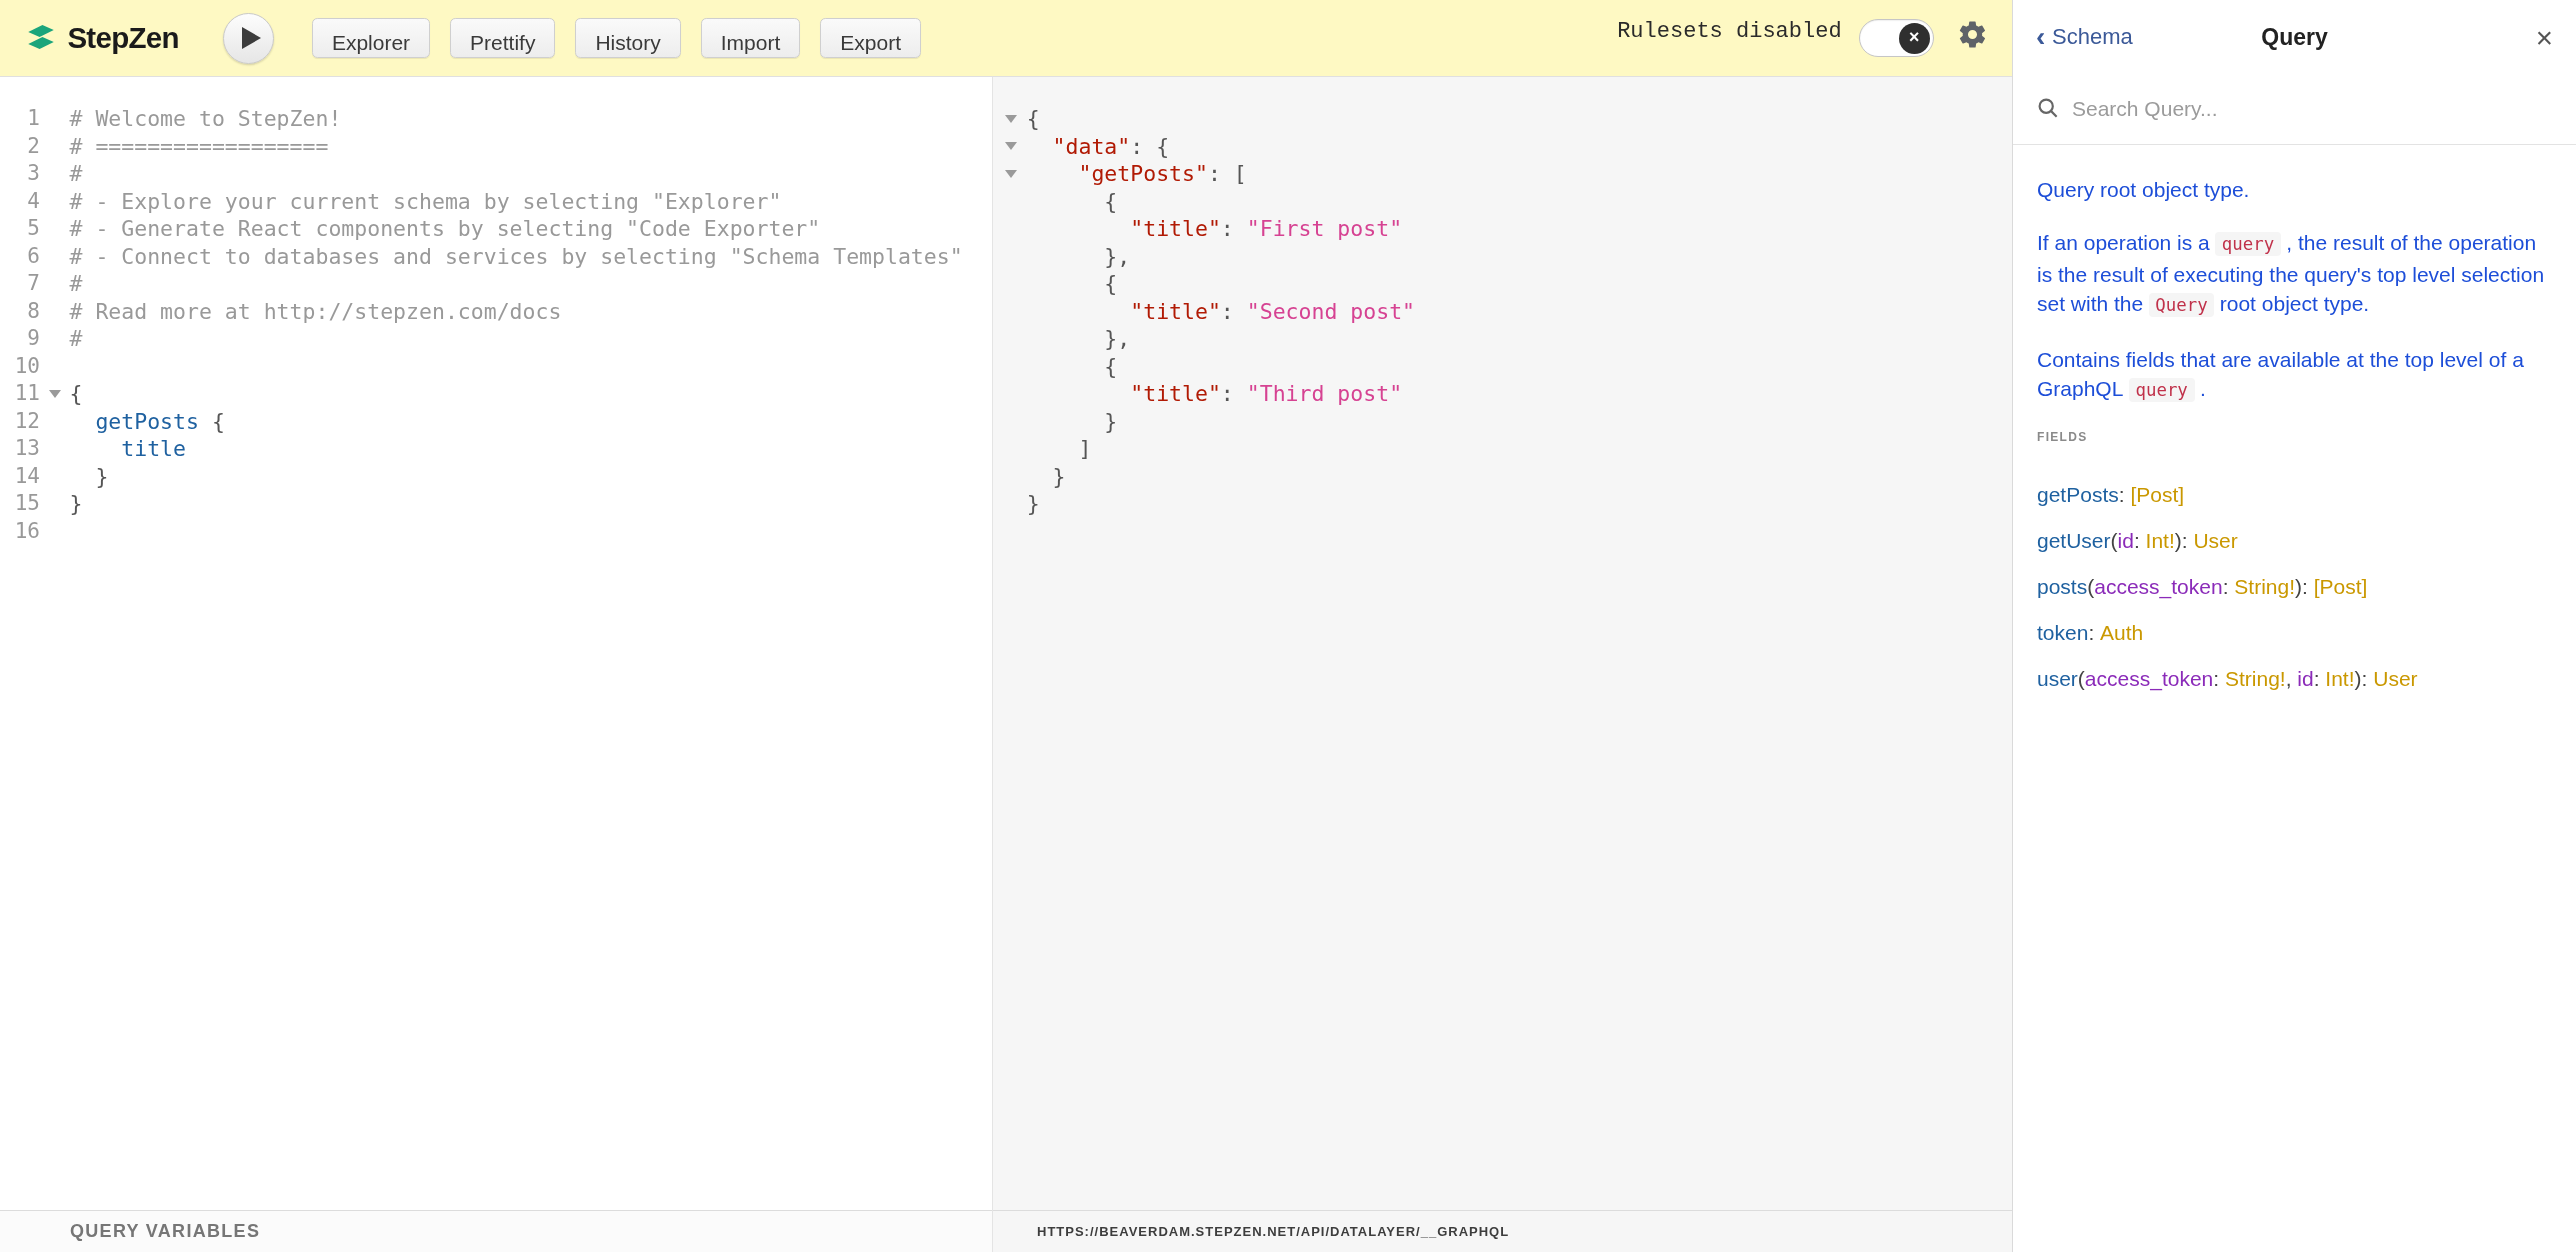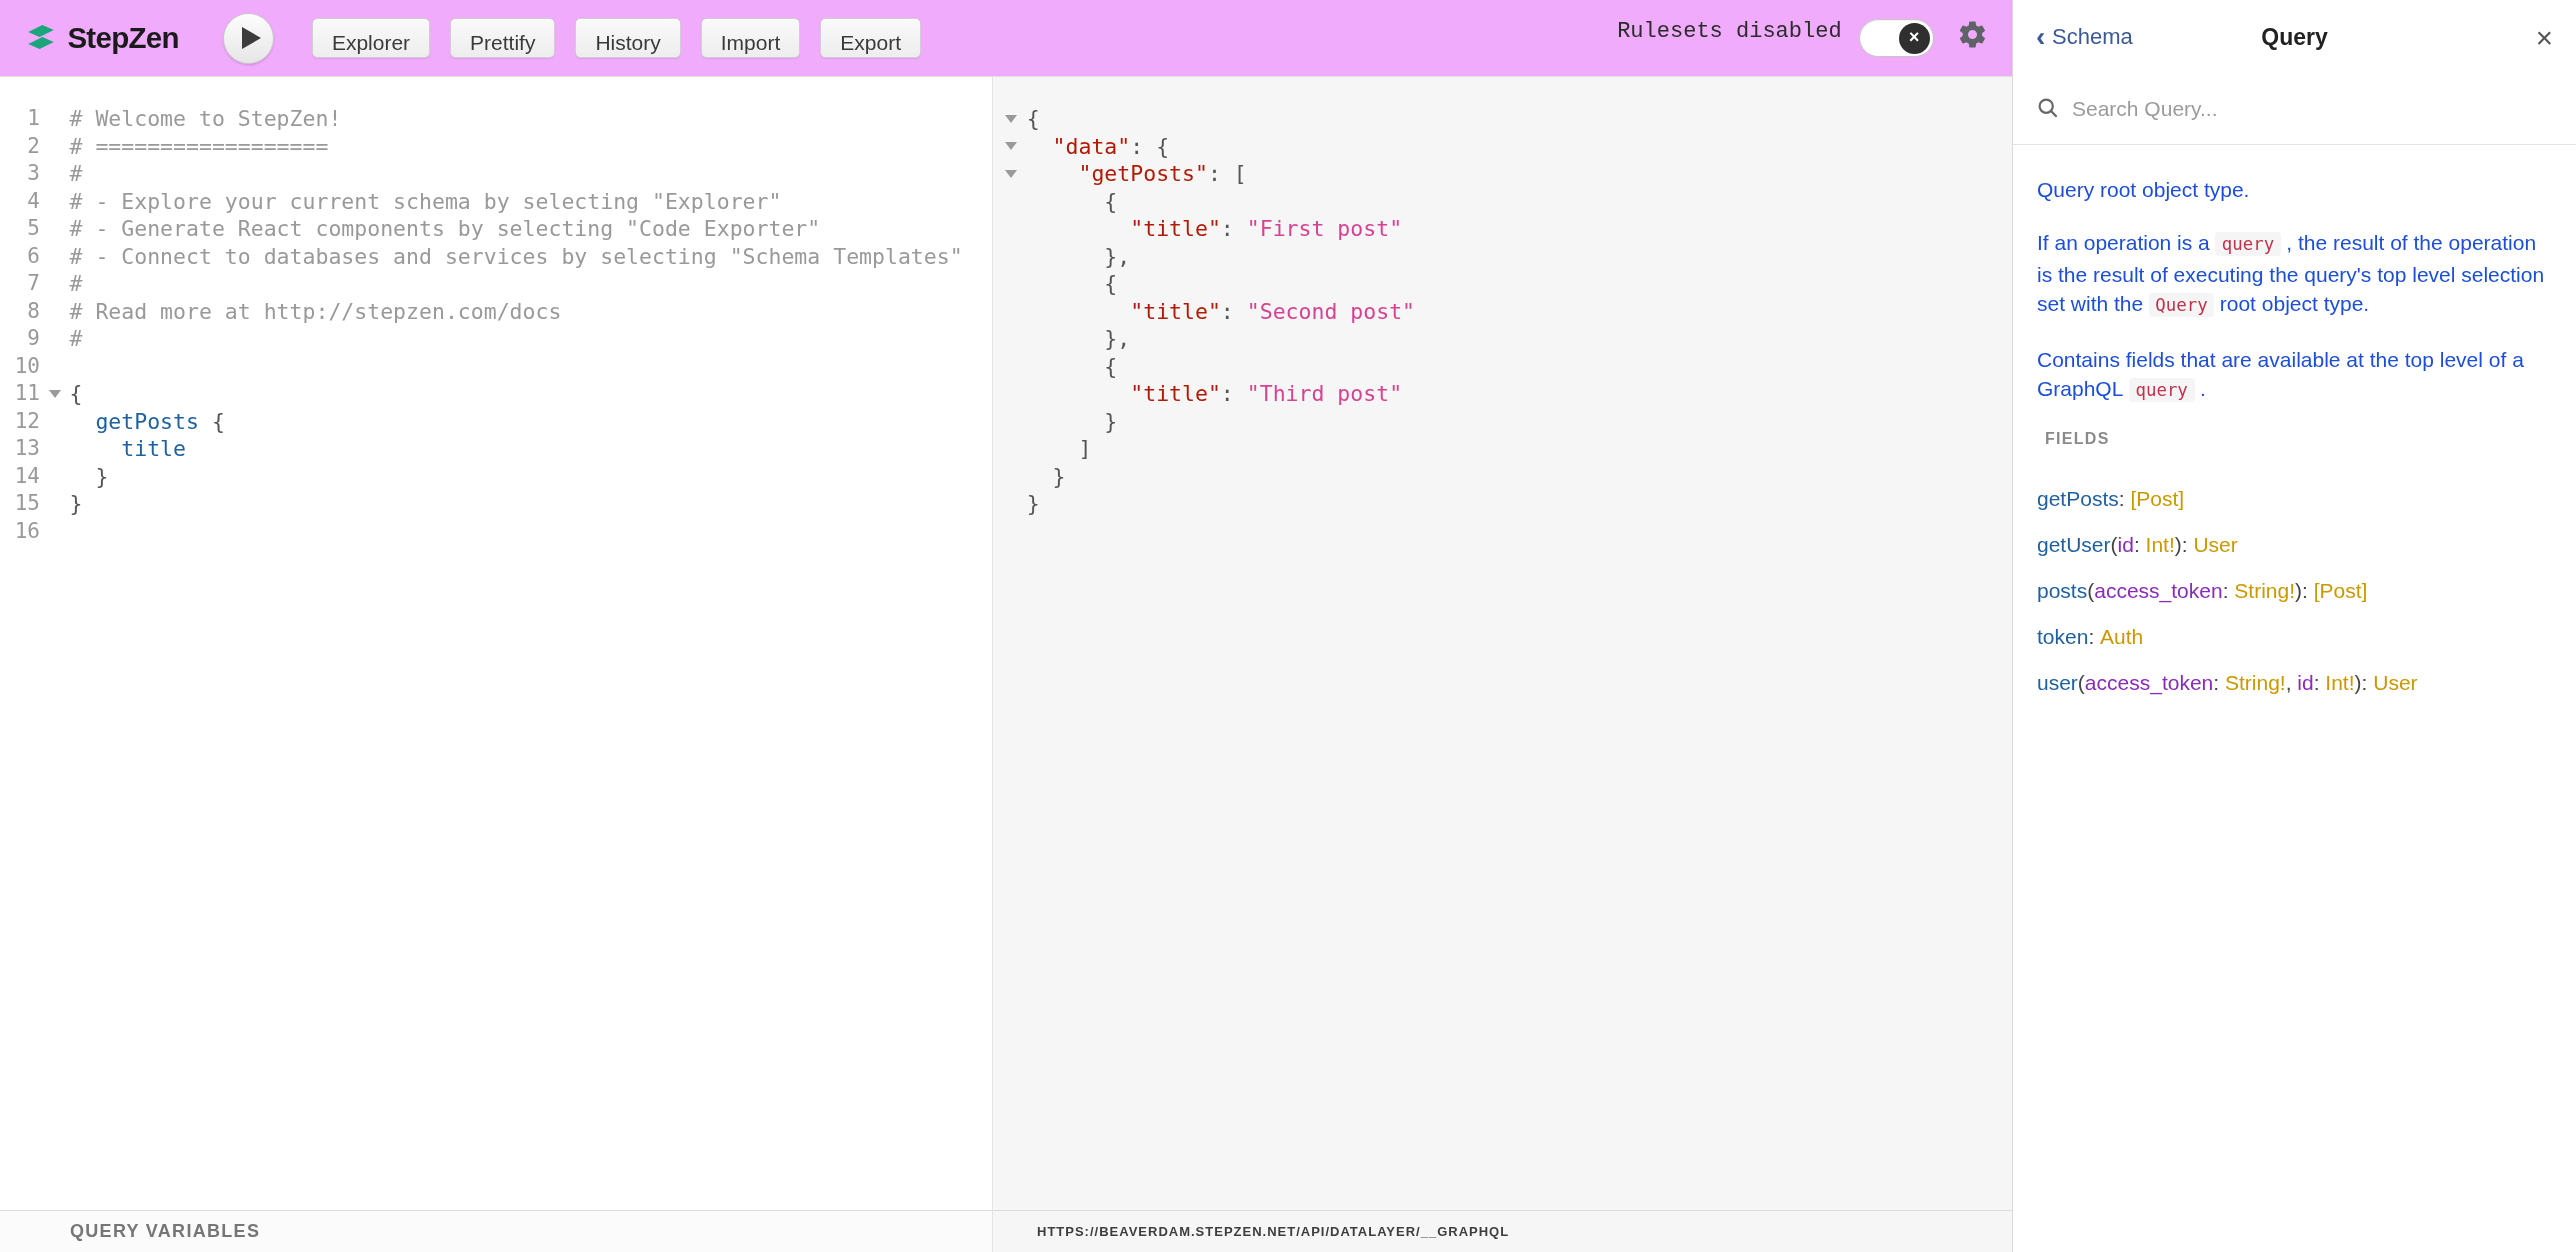--- a/index.html
+++ b/index.html
@@ -8,21 +8,21 @@
     --c-backlink:#3B5998; --c-chip:#C0314A;
   }
   *{box-sizing:border-box; margin:0; padding:0;}
   html,body{width:2576px; height:1252px; background:#fff;}
   body{font-family:"Liberation Sans", sans-serif; color:#333; overflow:hidden;}
   .app{width:2576px; height:1252px; display:flex;}
 
   
   .left-col{width:2012px; display:flex; flex-direction:column; height:100%;}
 
-  .topbar{height:77px; background:#f0abfc; border-bottom:0.7px solid #e0e0e0;
+  .topbar{height:77px; background:#fef9c3; border-bottom:0.7px solid #e0e0e0;
           display:flex; align-items:center; padding:0 24px; flex:0 0 auto;}
   .brand-wrap{display:flex; align-items:center;}
   .brand-text{font-size:29.5px; font-weight:bold; color:#1b1b1b; letter-spacing:-0.7px; margin-left:9.4px;}
   .play-btn{width:51px; height:51px; border-radius:50%; margin-left:44px;
             background:linear-gradient(#fdfdfd,#e6e6e6); border:0.7px solid #c9c9c9;
             box-shadow:0 1.3px 2px rgba(0,0,0,.15); display:flex; align-items:center; justify-content:center; cursor:pointer;}
   .play-tri{width:0; height:0; border-left:19px solid #3c3c3c; border-top:11.4px solid transparent;
             border-bottom:11.4px solid transparent; margin-left:5.4px;}
   .toolbar-buttons{display:flex; margin-left:38px; gap:20px;}
   .tb-btn{height:40px; padding:12px 19px; font-size:21px; color:#3a3a3a; border-radius:5.4px;
@@ -78,21 +78,21 @@
   .docs-title{position:absolute; left:0; right:0; text-align:center; font-size:23px; font-weight:bold; color:#222; pointer-events:none;}
   .docs-close{margin-left:auto; font-size:29.5px; color:#555; cursor:pointer; z-index:2; line-height:27px;}
   .docs-search{height:71px; display:flex; align-items:center; padding:0 23px; border-bottom:0.7px solid #e3e3e3; flex:0 0 auto;}
   .docs-search input{border:none; outline:none; font-size:21px; color:#333; margin-left:12px; width:416px;
                      font-family:"Liberation Sans",sans-serif; background:transparent;}
   .docs-search input::placeholder{color:#9b9b9b;}
   .docs-content{padding:29.5px 24px 0 24px; overflow:hidden;}
   .docs-content p{font-size:21px; line-height:29.5px; color:#353535; margin-bottom:24px;}
   .code-chip{font-family:"DejaVu Sans Mono","Liberation Mono",monospace; font-size:17.4px; background:#f5f5f5;
              border-radius:4px; padding:2px 6.7px; color:var(--c-chip); margin:0 5.4px; white-space:nowrap;}
-  .fields-header{font-size:16px; font-weight:bold; letter-spacing:1.3px; color:#8a8a8a; margin:24px 0 28px 8px;}
+  .fields-header{font-size:12px; font-weight:bold; letter-spacing:1.3px; color:#8a8a8a; margin:24px 0 28px 0;}
   .doc-field{height:46px; display:flex; align-items:center; font-size:21px; white-space:pre;}
   .doc-field .tok-plain{color:#444;}
   .doc-field .tok-field{cursor:pointer;}
   .doc-field .tok-type{cursor:pointer;}
 </style>
 </head>
 <body>
 
 <div class="app">
 

